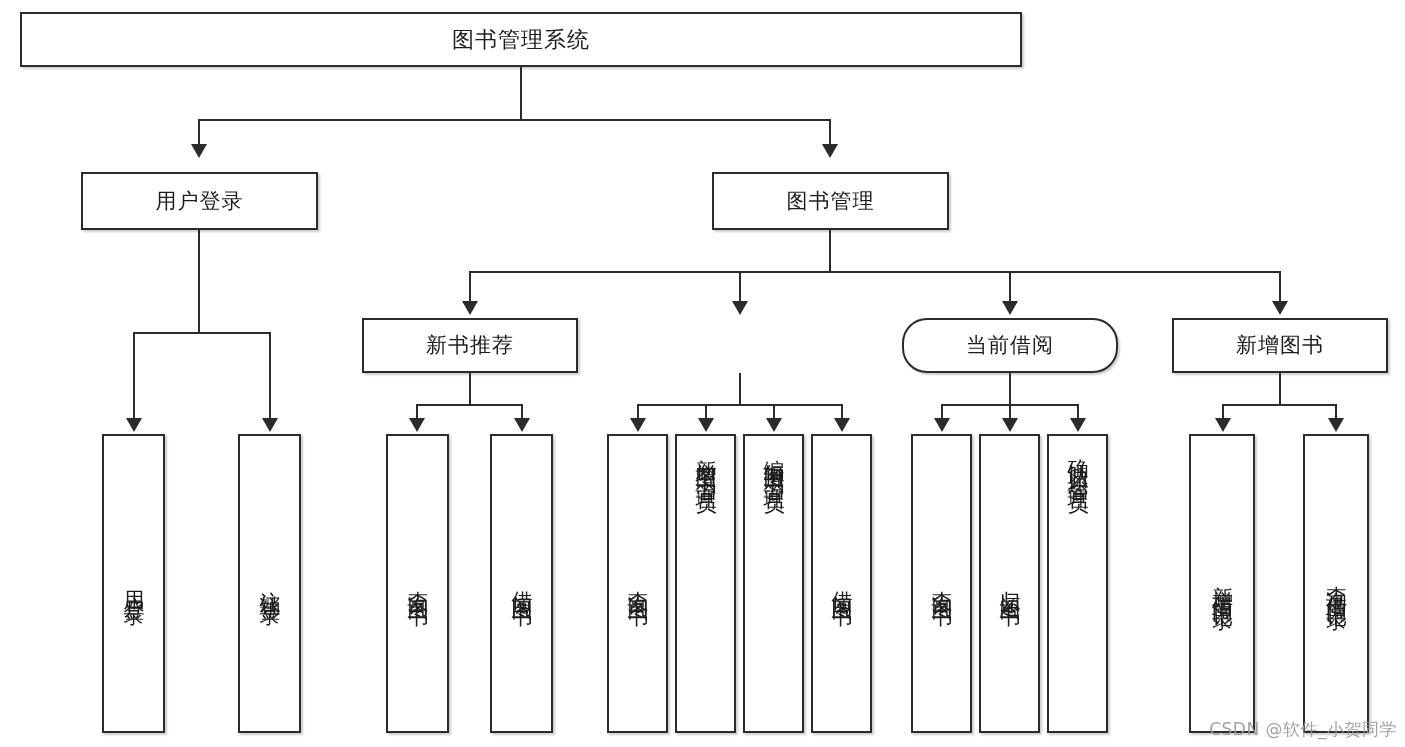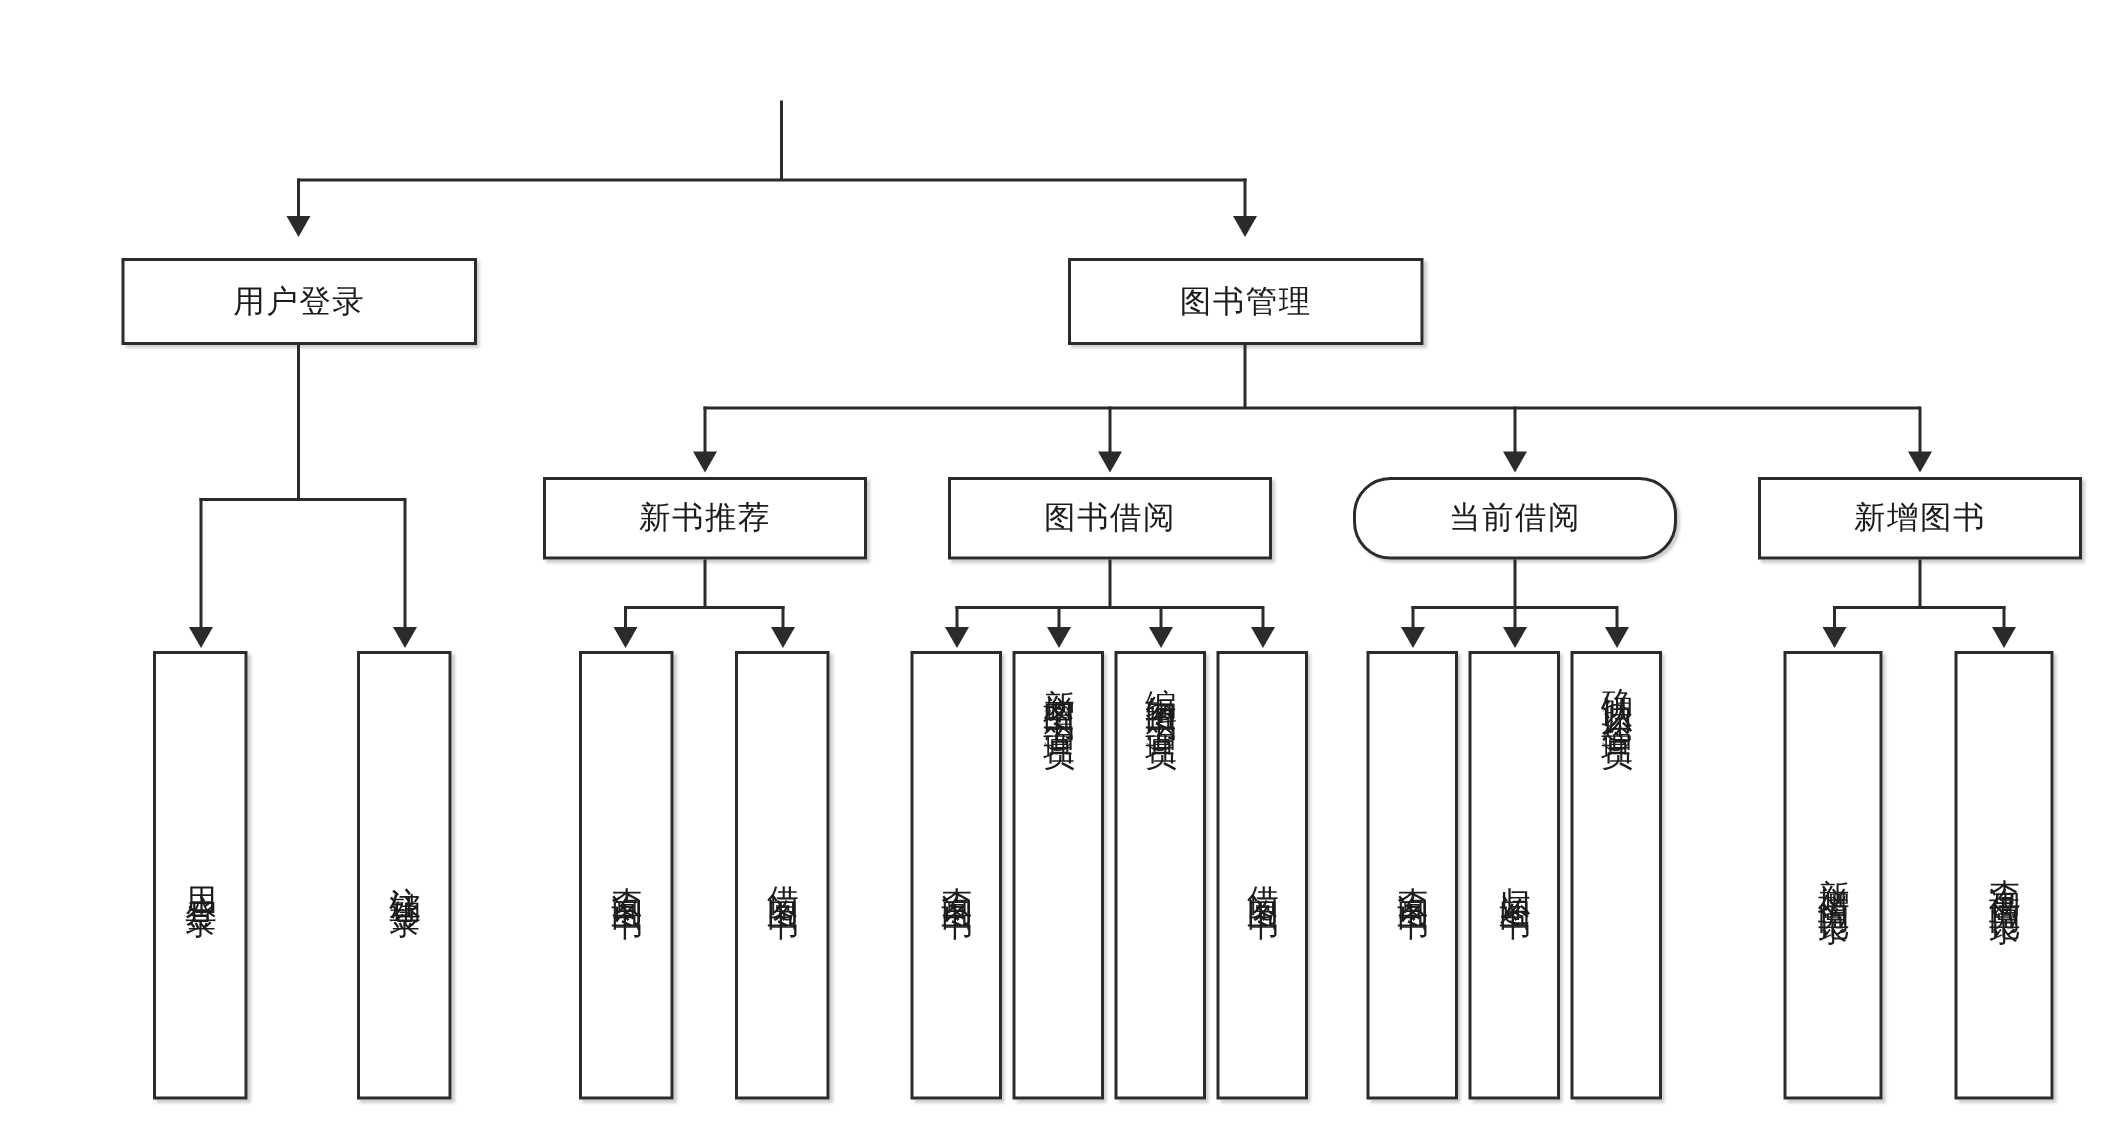--- a/index.html
+++ b/index.html
@@ -78,20 +78,23 @@
     letter-spacing: 0.5px;
     white-space: nowrap;
     opacity: 0.9;
   }
 </style>
 </head>
 <body>
 
 <div id="canvas">
 
+  <div class="node root" style="left:20px; top:12px; width:1002px; height:55px;">
+    <span class="label">图书管理系统</span>
+  </div>
 
   <div class="vline" style="left:520px; top:67px; width:2px; height:53px;"></div>
 
   <div class="hline" style="left:198px; top:119px; width:633px; height:2px;"></div>
 
   <div class="vline" style="left:198px; top:119px; width:2px; height:27px;"></div>
   <div class="arrow" style="left:191px; top:144px;"></div>
   <div class="vline" style="left:829px; top:119px; width:2px; height:27px;"></div>
   <div class="arrow" style="left:822px; top:144px;"></div>
 
@@ -116,23 +119,20 @@
   <div class="vline" style="left:739px; top:271px; width:2px; height:32px;"></div>
   <div class="arrow" style="left:732px; top:301px;"></div>
   <div class="vline" style="left:1009px; top:271px; width:2px; height:32px;"></div>
   <div class="arrow" style="left:1002px; top:301px;"></div>
   <div class="vline" style="left:1279px; top:271px; width:2px; height:32px;"></div>
   <div class="arrow" style="left:1272px; top:301px;"></div>
 
   <div class="node" style="left:362px; top:318px; width:216px; height:55px;">
     <span class="label">新书推荐</span>
   </div>
-  <div class="node" style="left:632px; top:318px; width:216px; height:55px;">
-    <span class="label">图书借阅</span>
-  </div>
   <div class="node" style="left:902px; top:318px; width:216px; height:55px;border-radius:25px;">
     <span class="label">当前借阅</span>
   </div>
   <div class="node" style="left:1172px; top:318px; width:216px; height:55px;">
     <span class="label">新增图书</span>
   </div>
 
   <div class="vline" style="left:469px; top:373px; width:2px; height:32px;"></div>
   <div class="hline" style="left:416px; top:404px; width:107px; height:2px;"></div>
   <div class="vline" style="left:416px; top:404px; width:2px; height:16px;"></div>
@@ -204,14 +204,15 @@
     <span class="label">确认归还（管理员）</span>
   </div>
 
   <div class="node leaf short" style="left:1189px; top:434px; width:66px; height:299px;">
     <span class="label">新增借阅记录</span>
   </div>
   <div class="node leaf short" style="left:1303px; top:434px; width:66px; height:299px;">
     <span class="label">查询借阅记录</span>
   </div>
 
+  <div id="watermark">CSDN @软件_小贺同学</div>
 
 </div>
 
 </body></html>

